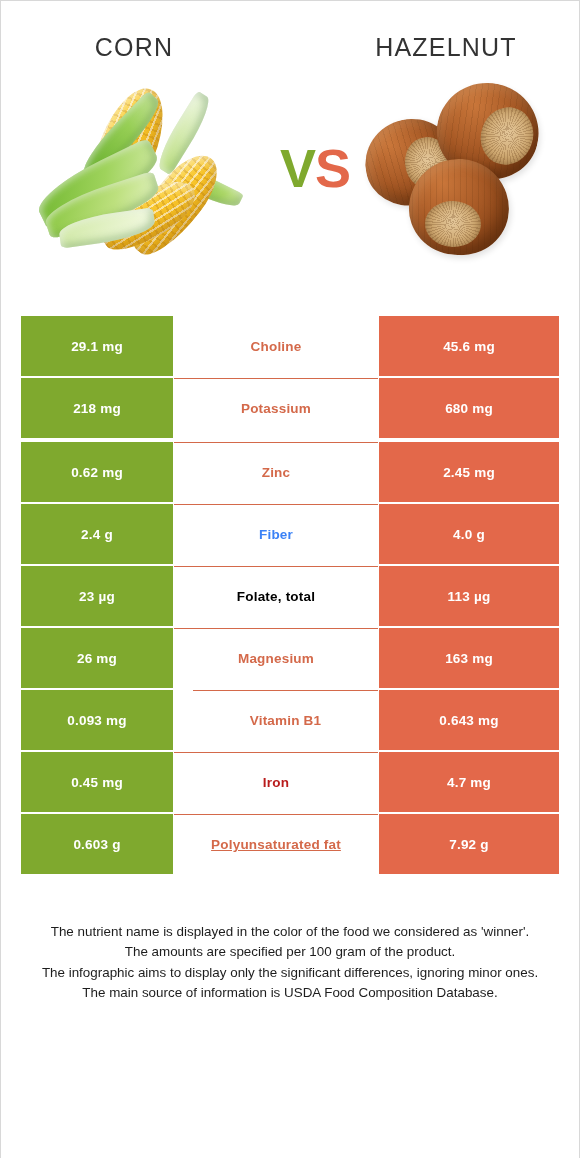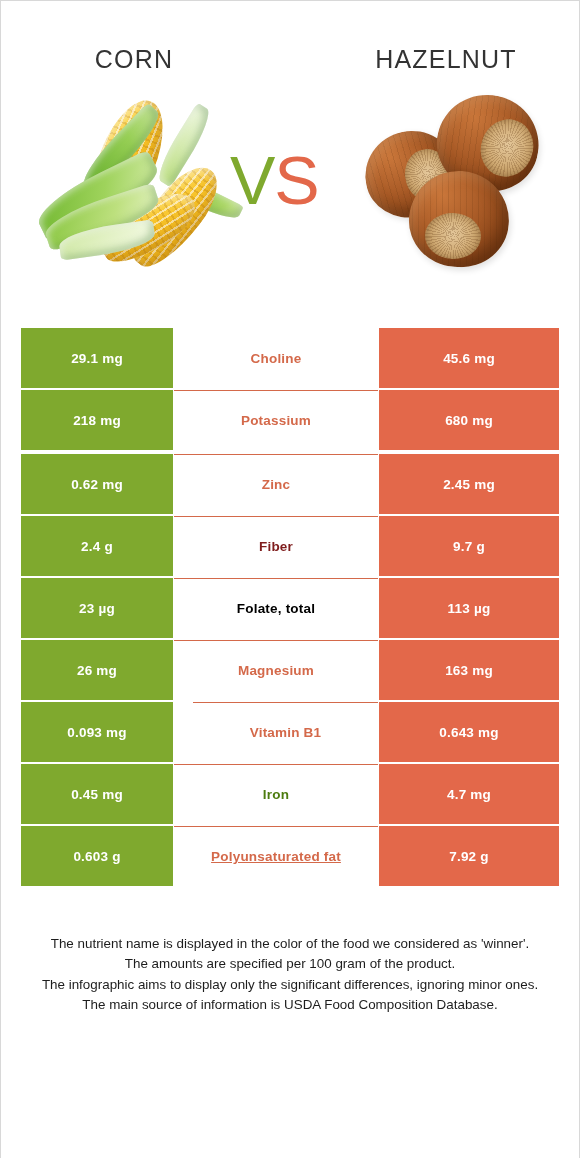--- a/index.html
+++ b/index.html
@@ -23,21 +23,20 @@
   
   .header {
     height: 300px;
     position: relative;
   }
 
   .titles {
     display: flex;
     padding-top: 32px;
     height: 52px;
-    margin-top: 12px;
   }
   .title {
     flex: 1;
     text-align: center;
     font-size: 25px;
     font-weight: 300;
     letter-spacing: 1.2px;
     color: #333333;
     font-family: "Liberation Sans", "DejaVu Sans", sans-serif;
   }
@@ -56,23 +55,23 @@
     width: 215px;
     height: 215px;
     position: relative;
     display: flex;
     align-items: center;
     justify-content: center;
   }
 
   .vs {
     width: 120px;
-    text-align: left;
-    font-size: 68px;
-    font-weight: 400;
+    text-align: right;
+    font-size: 54px;
+    font-weight: 700;
     letter-spacing: -1px;
     line-height: 1;
     position: relative;
     z-index: 5;
     font-family: "Liberation Sans", "DejaVu Sans", sans-serif;
   }
   .vs .v { color: #7FA92E; }
   .vs .s { color: #E3684A; }
 
   
@@ -248,22 +247,22 @@
     <div class="spacer"></div>
     <div class="spacer"></div>
     <div class="row">
       <div class="cell left">0.62 mg</div>
       <div class="cell mid" style="color: rgb(212, 105, 74);">Zinc</div>
       <div class="cell right">2.45 mg</div>
     </div>
     <div class="spacer"></div>
     <div class="row">
       <div class="cell left">2.4 g</div>
-      <div class="cell mid" style="color: #7f1d1d; text-align: right;">Fiber</div>
-      <div class="cell right">9.7 g</div>
+      <div class="cell mid" style="color: #3b82f6; text-align: right;">Fiber</div>
+      <div class="cell right">4.0 g</div>
     </div>
     <div class="spacer"></div>
     <div class="row">
       <div class="cell left">23 µg</div>
       <div class="cell mid" style="color: #000000;">Folate, total</div>
       <div class="cell right">113 µg</div>
     </div>
     <div class="spacer"></div>
     <div class="row">
       <div class="cell left">26 mg</div>
@@ -272,21 +271,21 @@
     </div>
     <div class="spacer"></div>
     <div class="row">
       <div class="cell left">0.093 mg</div>
       <div class="cell mid" style="color: rgb(212, 105, 74); margin-left: 20px;">Vitamin B1</div>
       <div class="cell right">0.643 mg</div>
     </div>
     <div class="spacer"></div>
     <div class="row">
       <div class="cell left">0.45 mg</div>
-      <div class="cell mid" style="color: #4d7c0f;">Iron</div>
+      <div class="cell mid" style="color: #b91c1c;">Iron</div>
       <div class="cell right">4.7 mg</div>
     </div>
     <div class="spacer"></div>
     <div class="row">
       <div class="cell left">0.603 g</div>
       <div class="cell mid" style="color: rgb(212, 105, 74); text-decoration: underline;">Polyunsaturated fat</div>
       <div class="cell right">7.92 g</div>
     </div>
   </div>
 

